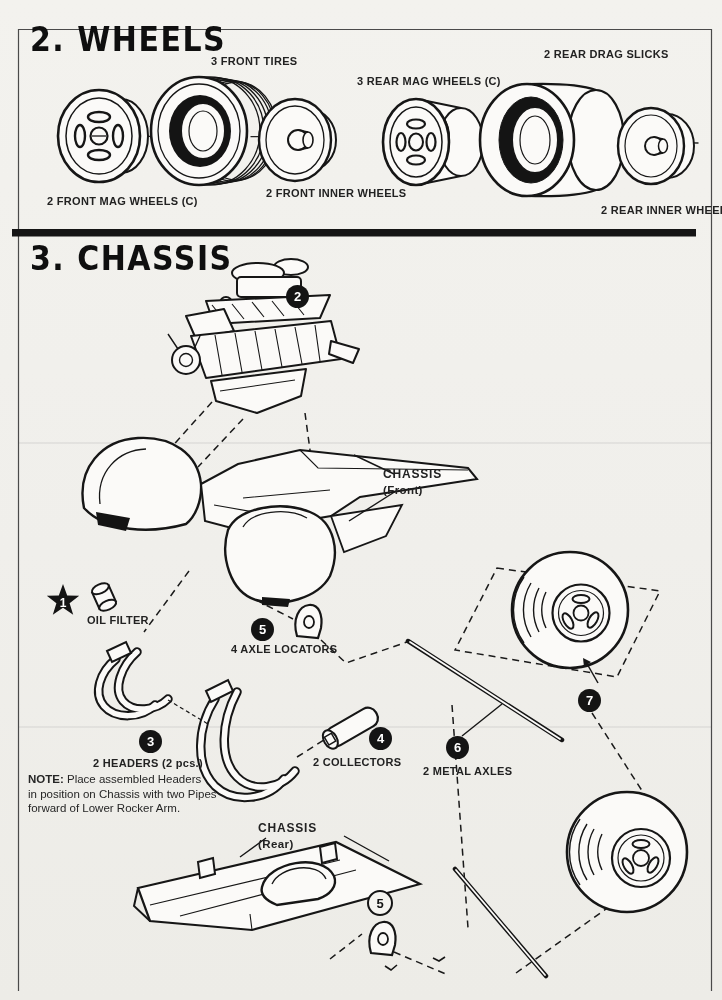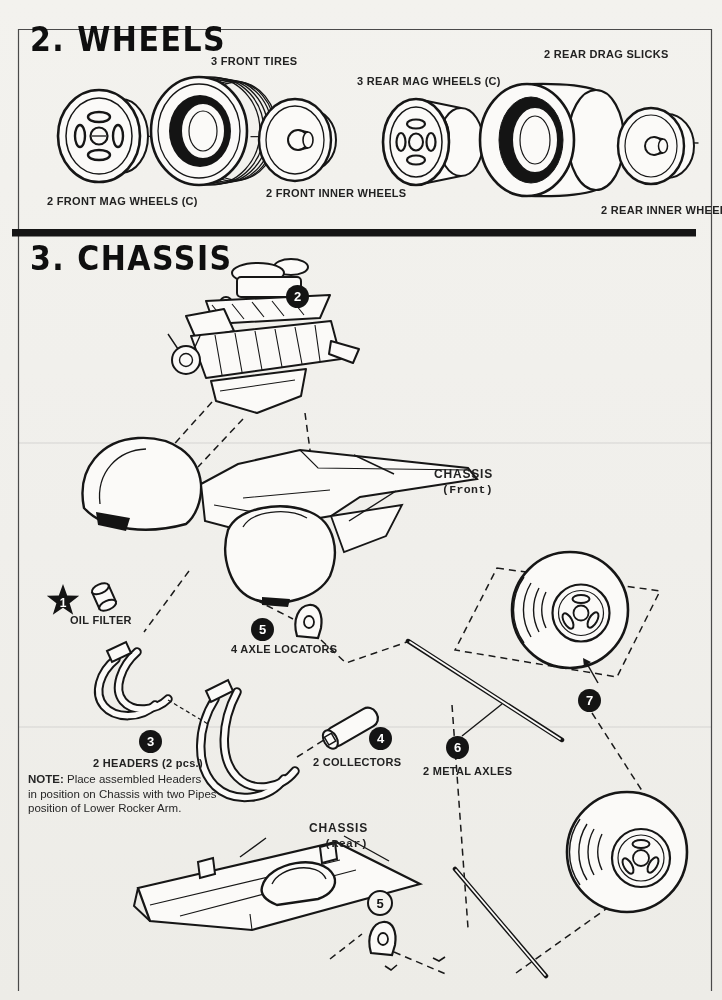--- a/index.html
+++ b/index.html
@@ -9,23 +9,23 @@
   .art{position:absolute;left:0;top:0;width:722px;height:1000px;z-index:1;pointer-events:none;}
   .heading{position:absolute;z-index:2;margin:0;font:800 30px/1 "DejaVu Sans",sans-serif;
            letter-spacing:1.5px;color:#0f0f0f;transform:scaleY(1.1);transform-origin:left top;}
   .lbl{position:absolute;z-index:2;font:700 11px/1.15 "Liberation Sans",sans-serif;
        letter-spacing:.3px;color:#222;white-space:nowrap;}
   .note{position:absolute;z-index:2;font:400 11.5px/1.3 "Liberation Sans",sans-serif;
         color:#262626;white-space:nowrap;}
   .note b{font-weight:700;letter-spacing:.2px;}
   .note-block{position:absolute;z-index:2;font:400 11.5px/14.5px "Liberation Sans",sans-serif;color:#262626;white-space:nowrap;}
   .note-block b{font-weight:700;}
-  .callout{position:absolute;z-index:2;width:110px;text-align:right;
+  .callout{position:absolute;z-index:2;width:110px;text-align:left;
            font:700 12px/1.3 "Liberation Sans",sans-serif;letter-spacing:.8px;color:#222;}
-  .callout .sub{font-size:11.5px;letter-spacing:.4px;font-family:Liberation Mono, monospace;}
+  .callout .sub{font-size:11.5px;letter-spacing:.4px;}
   .badge{position:absolute;z-index:3;width:23px;height:23px;border-radius:50%;background:#141414;
          color:#fff;display:flex;align-items:center;justify-content:center;
          font:700 13px "Liberation Sans",sans-serif;}
   .badge.outline{width:26px;height:26px;background:#f5f4f0;color:#141414;
                  border:2.5px solid #141414;box-sizing:border-box;}
   .star{position:absolute;z-index:3;width:36px;height:36px;}
   .star svg{position:absolute;left:0;top:0;}
   .star .num{position:absolute;left:0;top:0;right:0;bottom:0;display:flex;align-items:center;
              justify-content:center;color:#fff;font:700 12px "Liberation Sans",sans-serif;padding-top:4px;}
 </style>
@@ -319,33 +319,33 @@
   <div class="badge outline" style="left:367px;top:890px">
       <span class="num">5</span>
     </div>
 
 
   <div class="callout" style="left:383px;top:467px">
     <div>CHASSIS</div>
     <div class="sub">(Front)</div>
   </div>
 
-  <div class="lbl" style="left:70px;top:614px">OIL FILTER</div>
+  <div class="lbl" style="left:87px;top:614px">OIL FILTER</div>
   <div class="lbl" style="left:231px;top:643px">4 AXLE LOCATORS</div>
   <div class="lbl" style="left:93px;top:757px">2 HEADERS (2 pcs.)</div>
   <div class="lbl" style="left:313px;top:756px">2 COLLECTORS</div>
   <div class="lbl" style="left:423px;top:765px">2 METAL AXLES</div>
 
   <div class="note-block" style="left:28px;top:772px">
     <div>
       <b>NOTE:</b>
       <span>Place assembled Headers</span>
     </div>
     <div>in position on Chassis with two Pipes</div>
-    <div>position of Lower Rocker Arm.</div>
+    <div>forward of Lower Rocker Arm.</div>
   </div>
 
 
   <div class="callout" style="left:258px;top:821px">
     <div>CHASSIS</div>
     <div class="sub">(Rear)</div>
   </div>
 
 </div>
 

